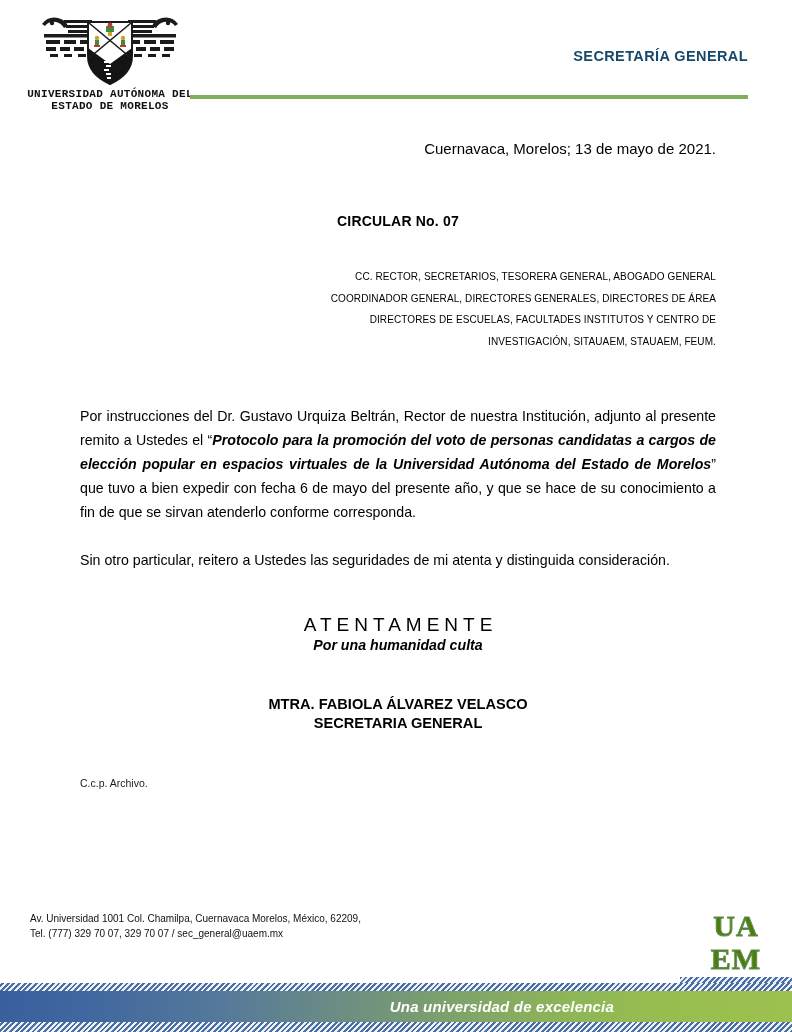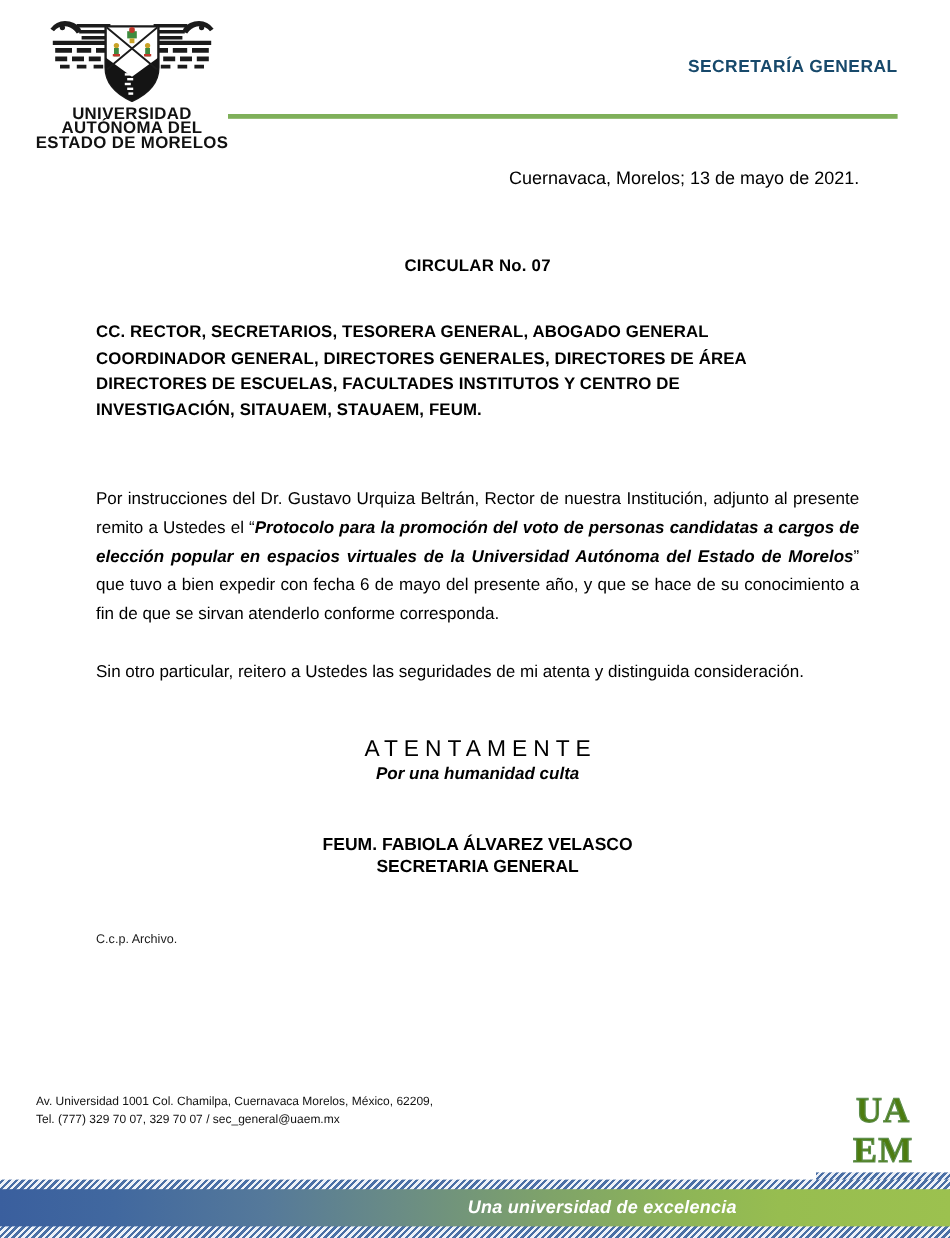--- a/index.html
+++ b/index.html
@@ -30,22 +30,22 @@
     width: 176px;
     text-align: center;
   }
   .crest {
     width: 140px;
     height: 72px;
     margin: 0 auto;
     display: block;
   }
   .uni-name {
-    font-family: Liberation Sans, sans-serif;
-    font-size: 14px;
+    font-family: Liberation Mono, monospace;
+    font-size: 11px;
     line-height: 12px;
     letter-spacing: 0.3px;
     color: #111111;
     margin-top: 2px;
     font-variant: small-caps;
     font-weight: 600;
     white-space: pre-line;
   }
   .sec-general {
     position: absolute;
@@ -80,24 +80,25 @@
   }
   .doc-title {
     text-align: center;
     font-size: 14px;
     font-weight: bold;
     margin-top: 56px;
     letter-spacing: 0.2px;
   }
   .addressee {
     margin-top: 37px;
-    font-size: 14px;
-    font-weight: bold;
+    font-size: 10px;
+    font-weight: normal;
     line-height: 21.5px;
     letter-spacing: 0.1px;
+    text-align: right;
   }
   .addressee div { white-space: nowrap; }
 
   .para {
     font-size: 14.2px;
     line-height: 24px;
     text-align: justify;
     margin-top: 30px;
   }
   .para.p1 { margin-top: 52px; }
@@ -330,21 +331,21 @@
   <p class="para p1"><span>Por instrucciones del Dr. Gustavo Urquiza Beltrán, Rector de nuestra Institución, adjunto al presente remito a Ustedes el “</span><span class="bi">Protocolo para la promoción del voto de personas candidatas a cargos de elección popular en espacios virtuales de la Universidad Autónoma del Estado de Morelos</span><span>” que tuvo a bien expedir con fecha 6 de mayo del presente año, y que se hace de su conocimiento a fin de que se sirvan atenderlo conforme corresponda.</span></p>
 
   <p class="para p2">Sin otro particular, reitero a Ustedes las seguridades de mi atenta y distinguida consideración.</p>
 
   <div class="closing">
     <div class="atentamente">ATENTAMENTE</div>
     <div class="lema">Por una humanidad culta</div>
   </div>
 
   <div class="signer">
-    <div>FEUM. FABIOLA ÁLVAREZ VELASCO</div>
+    <div>MTRA. FABIOLA ÁLVAREZ VELASCO</div>
     <div>SECRETARIA GENERAL</div>
   </div>
 
   <div class="ccp">C.c.p. Archivo.</div>
 </div>
 
 <div class="footer-address">
   <div>Av. Universidad 1001 Col. Chamilpa, Cuernavaca Morelos, México,  62209,</div>
   <div>Tel. (777) 329 70 07, 329 70 07 / sec_general@uaem.mx</div>
 </div>

